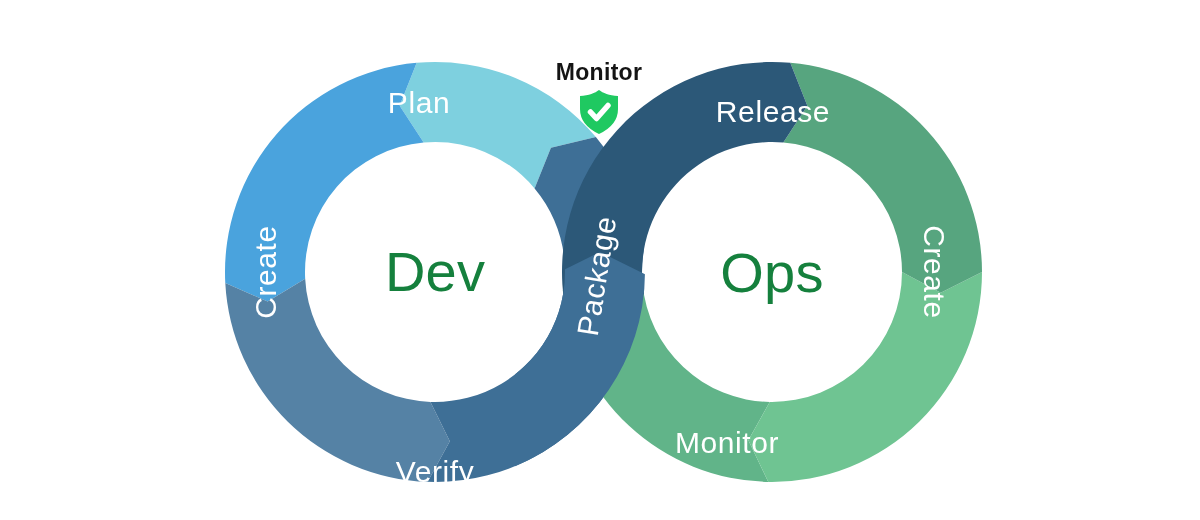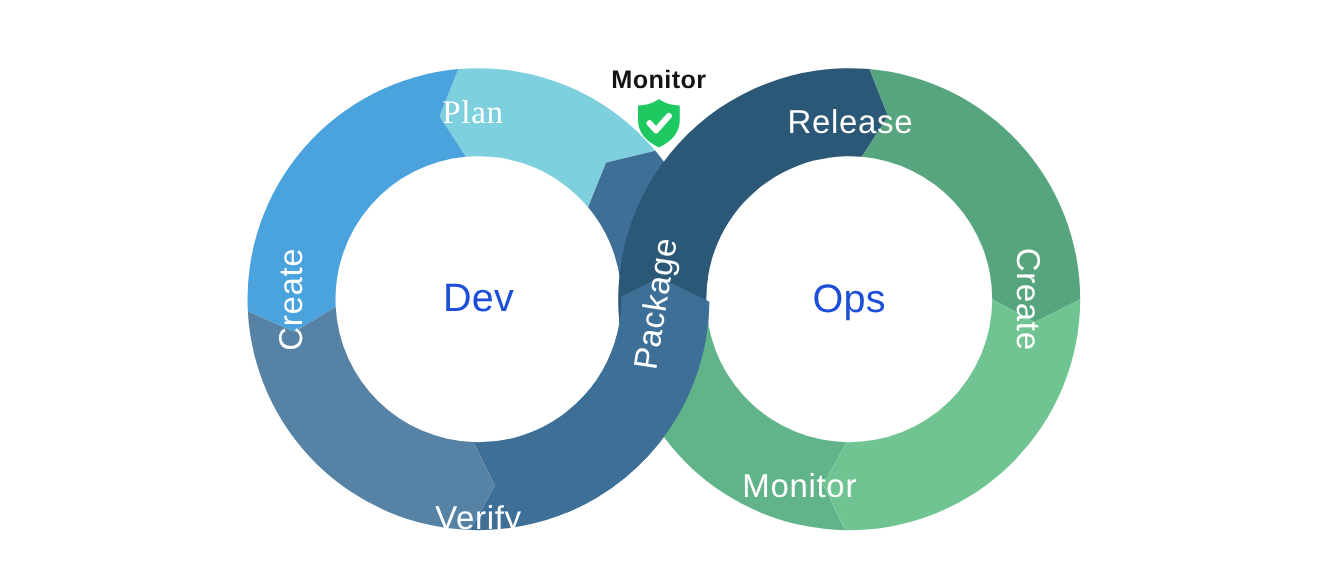--- a/index.html
+++ b/index.html
@@ -11,21 +11,21 @@
   .logo-text{color:#2B4A6B;font-weight:700;font-size:20px;line-height:19px;letter-spacing:.2px;}
 
   .secure-label{position:absolute;left:599px;top:59px;transform:translateX(-50%);
     font-size:23px;font-weight:600;color:#141414;letter-spacing:.3px;white-space:nowrap;}
   .shield{position:absolute;left:577px;top:88px;width:44px;height:48px;}
 
   .diagram-svg{position:absolute;left:0;top:0;}
 
   .lbl{position:absolute;white-space:nowrap;pointer-events:none;}
   .lbl.band{color:#ffffff;font-size:30px;font-weight:400;letter-spacing:.6px;}
-  .lbl.center{color:#1d4ed8;font-size:36px;font-weight:500;letter-spacing:.2px;}
+  .lbl.center{color:#15803d;font-size:56px;font-weight:500;letter-spacing:.2px;}
 </style>
 </head>
 <body>
 
 <div class="canvas">
 
 
   <div class="secure-label">Monitor</div>
   <svg class="shield" viewBox="0 0 44 48">
     <path d="M22 2 C26 5 32 7.5 41 8 L41 21 Q41 37 22 46 Q3 37 3 21 L3 8 C12 7.5 18 5 22 2 Z" fill="#1FC961"></path>
@@ -50,21 +50,21 @@
         <path d="M768.3349946481704 481.9680159828422 A210 210 0 0 0 982 272 L940.7328457790247 292.71778837887507 L902 272 A130 130 0 0 1 769.7311871631531 401.98020037033086 L748.3405728367889 440.34557168606693 Z" fill="#6FC492"></path>
         <path d="M982 272 A210 210 0 0 0 790.3027059770083 62.79911340073343 L807.3449874390191 105.71490787525306 L783.3302465571956 142.4946892480731 A130 130 0 0 1 902 272 L940.7328457790247 292.71778837887507 Z" fill="#57A57F"></path>
         <path d="M790.3027059770083 62.79911340073343 A210 210 0 0 0 565.1903718674363 308.4661173100554 L602.2329790917224 280.8971125613004 L643.974992108413 294.574263096701 A130 130 0 0 1 783.3302465571956 142.4946892480731 L807.3449874390191 105.71490787525306 Z" fill="#2C5878"></path>
       </g>
     <g id="dev-over" clip-path="url(#lower-cross-clip)">
         <path d="M427.67110569247467 481.8720736740101 A210 210 0 0 0 595.8693330549854 137.01460196582678 L550.9397212106247 147.66987072474097 L534.5857776054671 188.4376107407499 A130 130 0 0 1 430.4630654286748 401.92080751248244 L449.81647626710185 441.35309867559675 Z" fill="#3E6F96"></path>
       </g>
   </svg>
 
   <div id="labels">
-      <div class="lbl band" style="left: 430px; top: 103px; transform: translate(-50%, -50%) rotate(0deg); font-family: Liberation Serif, serif;">Plan</div>
+      <div class="lbl band" style="left: 419px; top: 103px; transform: translate(-50%, -50%) rotate(0deg);">Plan</div>
       <div class="lbl band" style="left: 266px; top: 272px; transform: translate(-50%, -50%) rotate(-90deg);">Create</div>
       <div class="lbl band" style="left: 435px; top: 438px; transform: translate(-50%, -50%) rotate(0deg); margin-top: 34px;">Verify</div>
       <div class="lbl band" style="left: 597px; top: 276px; transform: translate(-50%, -50%) rotate(-81deg);">Package</div>
       <div class="lbl band" style="left: 773px; top: 112px; transform: translate(-50%, -50%) rotate(0deg);">Release</div>
       <div class="lbl band" style="left: 934px; top: 272px; transform: translate(-50%, -50%) rotate(90deg);">Create</div>
       <div class="lbl band" style="left: 727px; top: 443px; transform: translate(-50%, -50%) rotate(0deg);">Monitor</div>
       <div class="lbl center" style="left: 435px; top: 271px; transform: translate(-50%, -50%) rotate(0deg);">Dev</div>
       <div class="lbl center" style="left: 772px; top: 272px; transform: translate(-50%, -50%) rotate(0deg);">Ops</div>
     </div>
 

